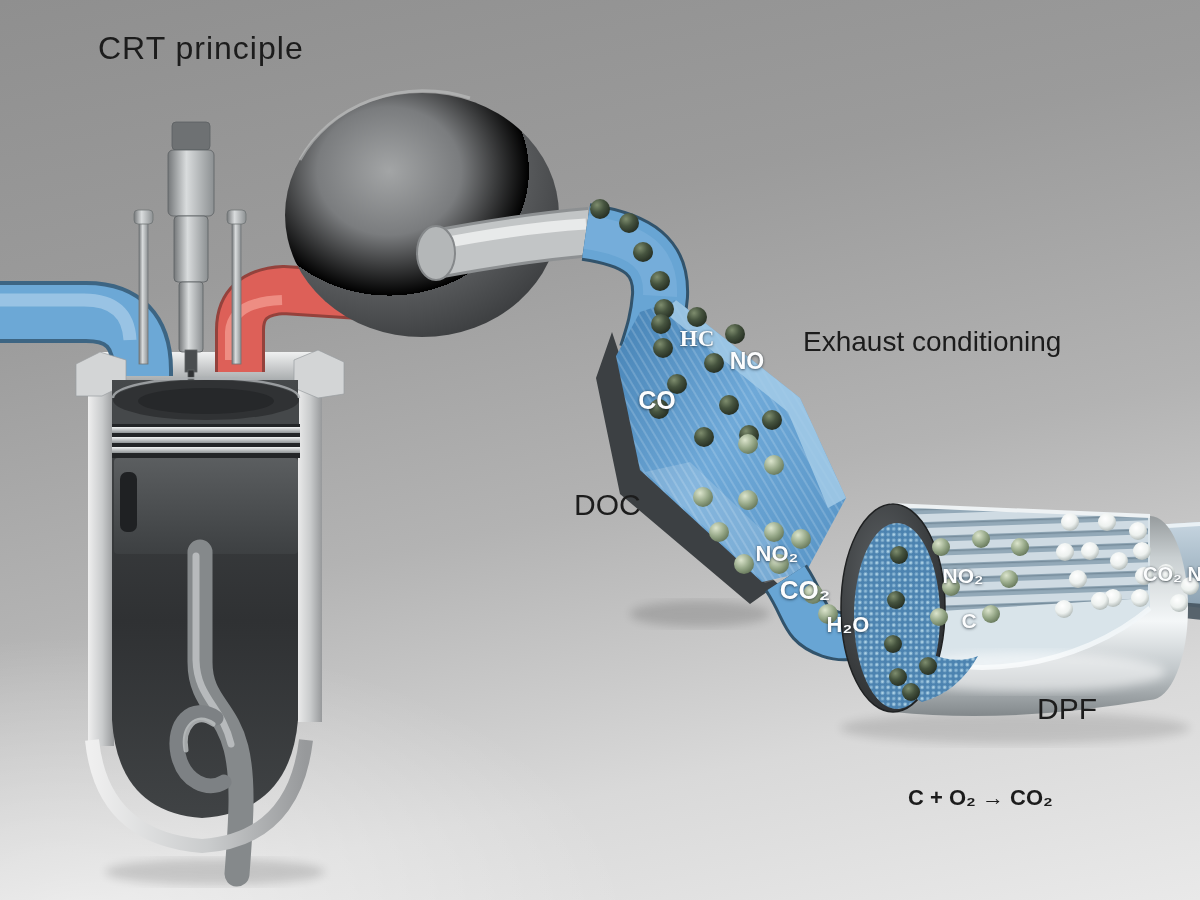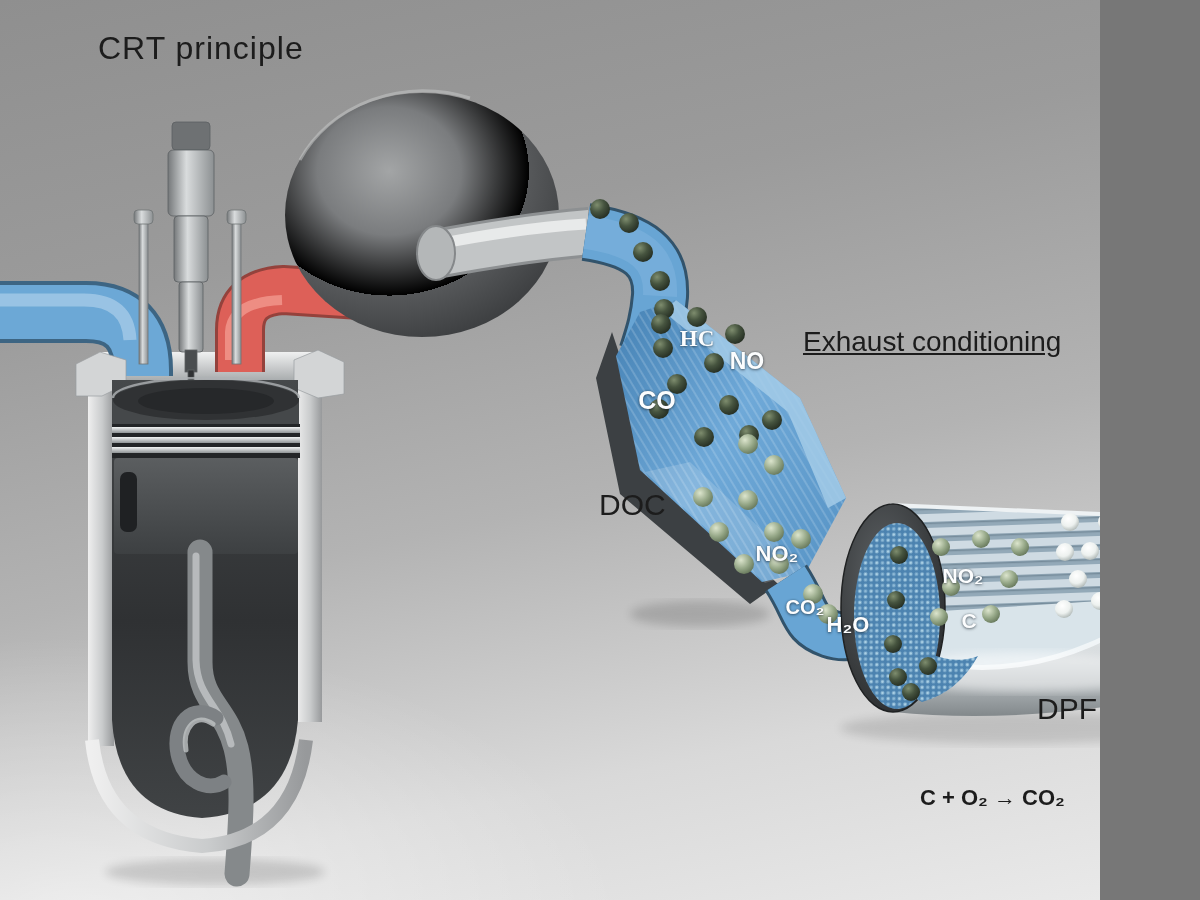--- a/index.html
+++ b/index.html
@@ -1,28 +1,28 @@
 <!DOCTYPE html>
 <html><head>
 <meta charset="utf-8">
 <style>
   html,body{margin:0;padding:0;background:#777;}
   #stage{
-    position:relative;width:1100px;height:900px;overflow:hidden;
+    position:relative;width:1200px;height:900px;overflow:hidden;
     font-family:"Liberation Sans","DejaVu Sans",sans-serif;
     background:
       radial-gradient(ellipse 900px 500px at 8% 104%, rgba(255,255,255,.55), rgba(255,255,255,0) 60%),
       linear-gradient(168deg,#8f8f8f 0%,#9b9b9b 28%,#b3b3b3 55%,#d9d9d9 80%,#e9e9e9 100%);
   }
   #stage svg{position:absolute;left:0;top:0;}
   .lbl{position:absolute;color:#1c1c1c;white-space:nowrap;z-index:5;}
   .lbl.title{font-size:32px;letter-spacing:1px;}
   .lbl.h{font-size:28px;}
   .lbl.big{font-size:30px;}
-  .lbl.eq{font-size:22px;font-weight:bold;margin-left:12px;}
+  .lbl.eq{font-size:22px;font-weight:bold;}
   .rx{font-size:22px;font-weight:bold;color:#1c1c1c;line-height:29px;}
   .sp{position:absolute;transform:translate(-50%,-50%);color:#fcfdfe;font-weight:bold;
       text-shadow:0 1px 3px rgba(15,25,35,.55), 0 0 2px rgba(15,25,35,.35);z-index:5;white-space:nowrap;}
 </style>
 </head>
 <body>
 
 <div id="stage">
 
 <svg width="1200" height="900" viewBox="0 0 1200 900">
@@ -305,30 +305,30 @@
         <circle cx="1100" cy="601" r="9"></circle>
     <circle cx="1144" cy="576" r="9"></circle>
         <circle cx="1166" cy="573" r="9"></circle>
         <circle cx="1190" cy="586" r="9"></circle>
     <circle cx="1179" cy="603" r="9"></circle>
   </g>
 </svg>
 
 <div class="lbl title" style="left:98px;top:30px;">CRT principle</div>
 
-<div class="lbl big" style="left:574px;top:488px;margin-left:25px;">DOC</div>
-
-<div class="lbl h" style="left:803px;top:326px;text-decoration:underline;">Exhaust conditioning</div>
+<div class="lbl big" style="left:574px;top:488px;">DOC</div>
+
+<div class="lbl h" style="left:803px;top:326px;">Exhaust conditioning</div>
 
 <div class="lbl big" style="left:1037px;top:692px;">DPF</div>
 <div class="lbl eq" style="left:908px;top:785px;">C + O₂ → CO₂</div>
 
 <div class="sp" style="left:697px;top:339px;font-size:23px;font-family:Liberation Serif, serif;">HC</div>
 <div class="sp" style="left:747px;top:361px;font-size:23px;">NO</div>
 <div class="sp" style="left:657px;top:400px;font-size:25px;">CO</div>
 <div class="sp" style="left:777px;top:554px;font-size:22px;">NO₂</div>
-<div class="sp" style="left:805px;top:607px;font-size:20px;">CO₂</div>
+<div class="sp" style="left:805px;top:590px;font-size:26px;">CO₂</div>
 <div class="sp" style="left:848px;top:625px;font-size:22px;">H₂O</div>
 <div class="sp" style="left:963px;top:576px;font-size:21px;">NO₂</div>
 <div class="sp" style="left:969px;top:621px;font-size:21px;">C</div>
 <div class="sp" style="left:1143px;top:574px;font-size:20px;transform:translate(0,-50%);">CO₂ N₂</div>
 
 </div>
 
 </body></html>

